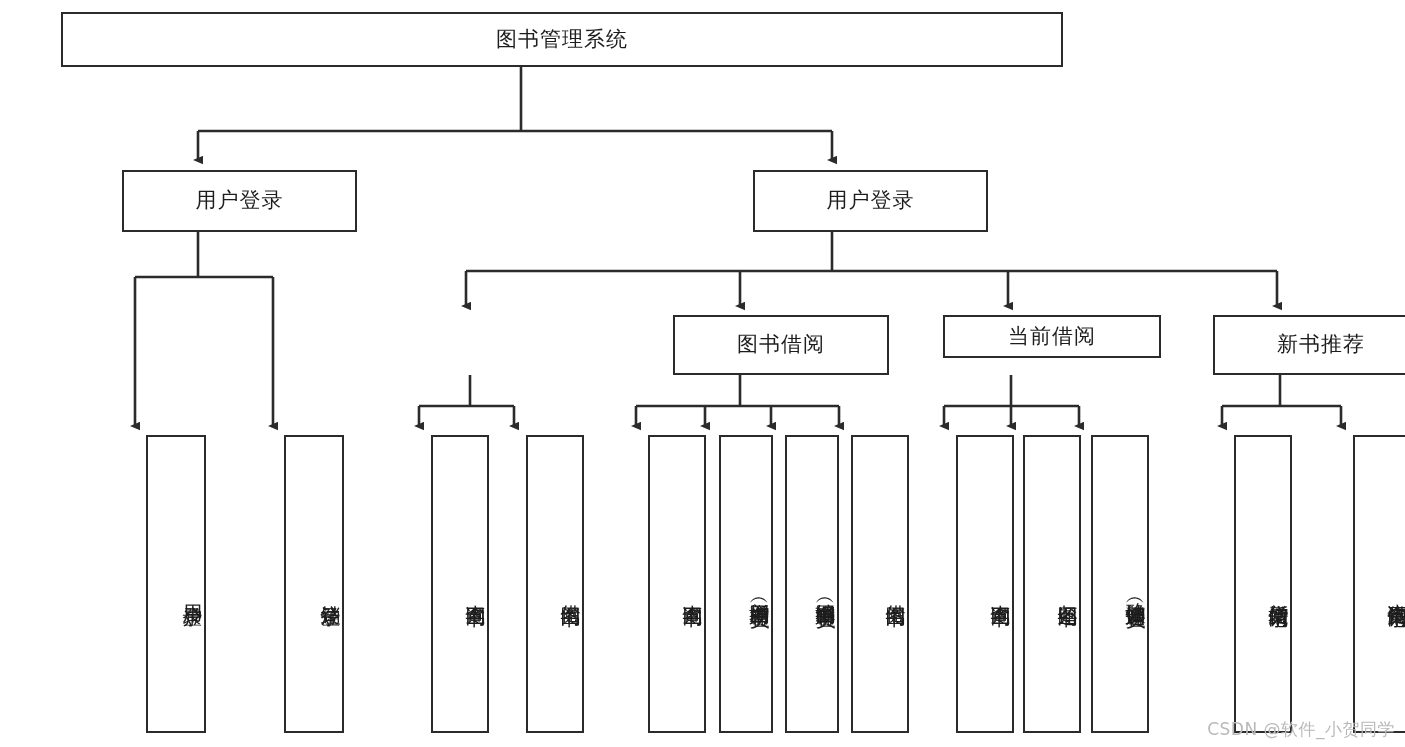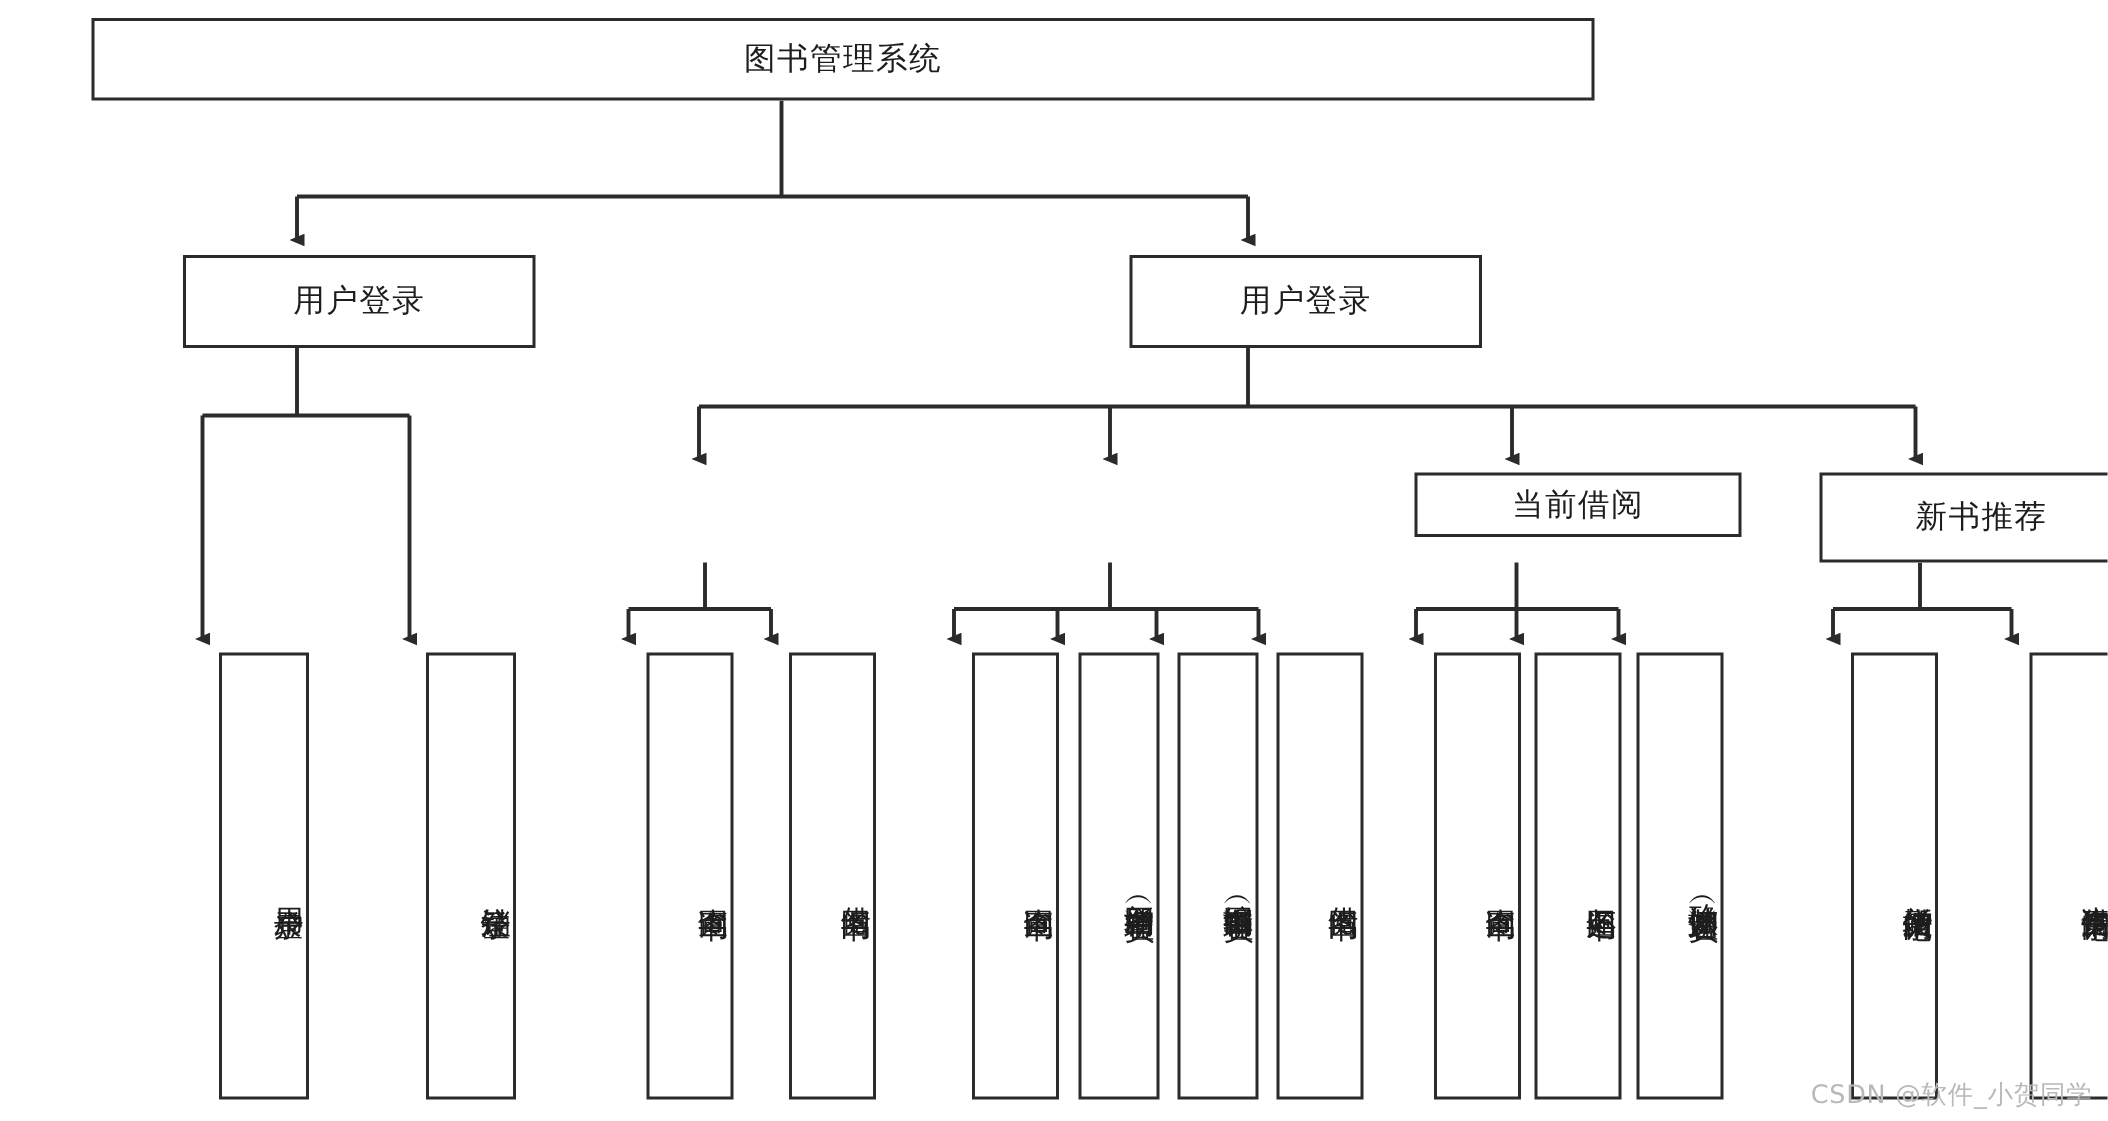--- a/index.html
+++ b/index.html
@@ -145,20 +145,23 @@
 
   <div class="node h" style="left:81px; top:170px; width:235px; height:62px;">
     <span>用户登录</span>
   </div>
 
   <div class="node h" style="left:712px; top:170px; width:235px; height:62px;">
     <span>用户登录</span>
   </div>
 
 
+  <div class="node h" style="left:632px; top:315px; width:216px; height:60px;">
+    <span>图书借阅</span>
+  </div>
 
   <div class="node h" style="left:902px; top:315px; width:218px; height:43px;">
     <span>当前借阅</span>
   </div>
 
   <div class="node h" style="left:1172px; top:315px; width:216px; height:60px;">
     <span>新书推荐</span>
   </div>
 
   <div class="node v" style="left:105px; top:435px; width:60px; height:298px;">

